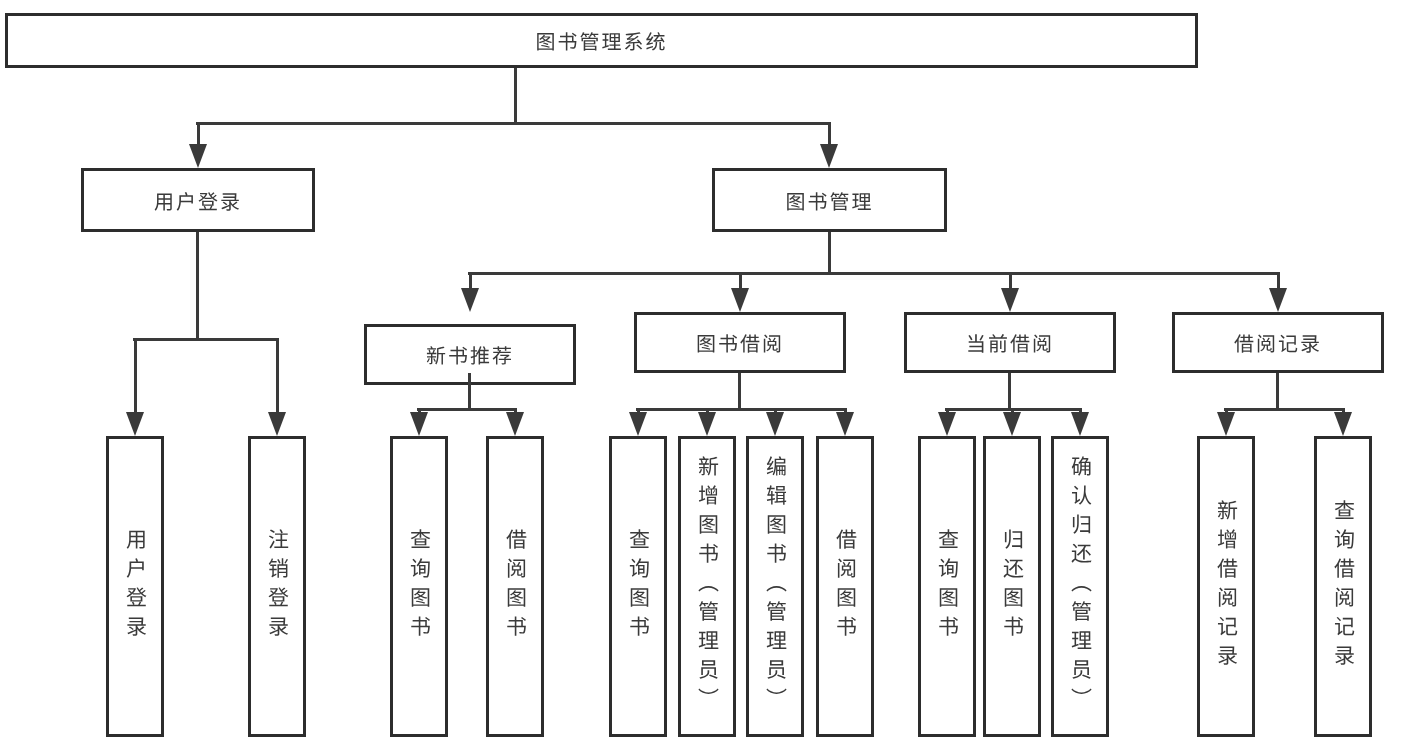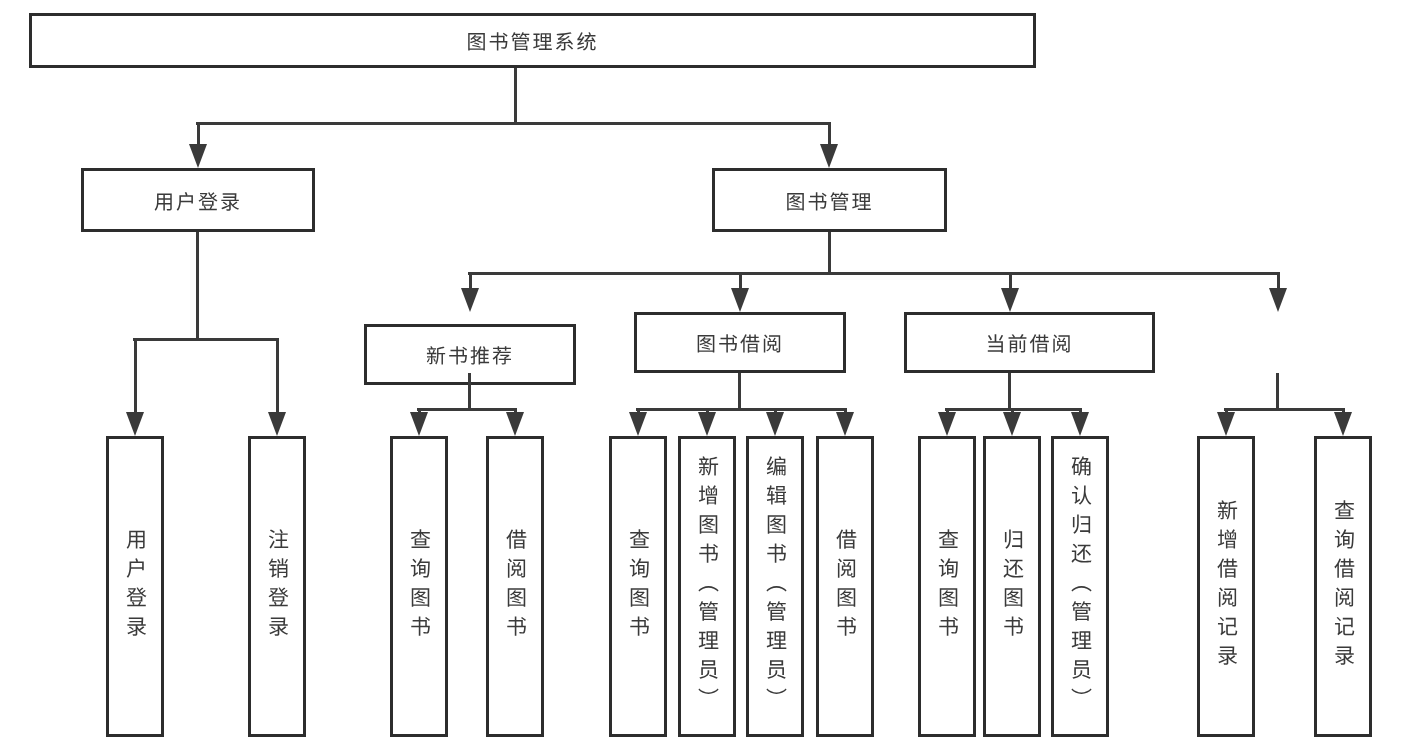--- a/index.html
+++ b/index.html
@@ -29,39 +29,42 @@
   .watermark{
     position:absolute;left:1188px;top:717px;font-size:19px;letter-spacing:1px;
     color:#dccccc;text-shadow:1px 2px 0 rgba(110,110,110,0.55);white-space:nowrap;
   }
 </style>
 </head>
 <body>
 
 <div id="stage">
 
-  <div class="node" style="left:29px;top:13px;width:1007px;height:55px;">
+  <div class="node" style="left:5px;top:13px;width:1193px;height:55px;">
     <span class="label">图书管理系统</span>
   </div>
 
   <div class="node" style="left:81px;top:168px;width:234px;height:64px;">
     <span class="label">用户登录</span>
   </div>
   <div class="node" style="left:712px;top:168px;width:235px;height:64px;">
     <span class="label">图书管理</span>
   </div>
 
   <div class="node" style="left:364px;top:312px;width:212px;height:61px;margin-top:12px;">
     <span class="label">新书推荐</span>
   </div>
   <div class="node" style="left:634px;top:312px;width:212px;height:61px;text-align:center;">
     <span class="label">图书借阅</span>
   </div>
-  <div class="node" style="left:904px;top:312px;width:251px;height:61px;text-align:center;">
+  <div class="node" style="left:904px;top:312px;width:212px;height:61px;text-align:center;">
     <span class="label">当前借阅</span>
+  </div>
+  <div class="node" style="left:1172px;top:312px;width:212px;height:61px;">
+    <span class="label">借阅记录</span>
   </div>
 
   <div class="node leaf" style="left:106px;top:436px;width:58px;height:301px;">
     <span class="label">用户登录</span>
   </div>
   <div class="node leaf" style="left:248px;top:436px;width:58px;height:301px;">
     <span class="label">注销登录</span>
   </div>
 
   <div class="node leaf" style="left:390px;top:436px;width:58px;height:301px;">

